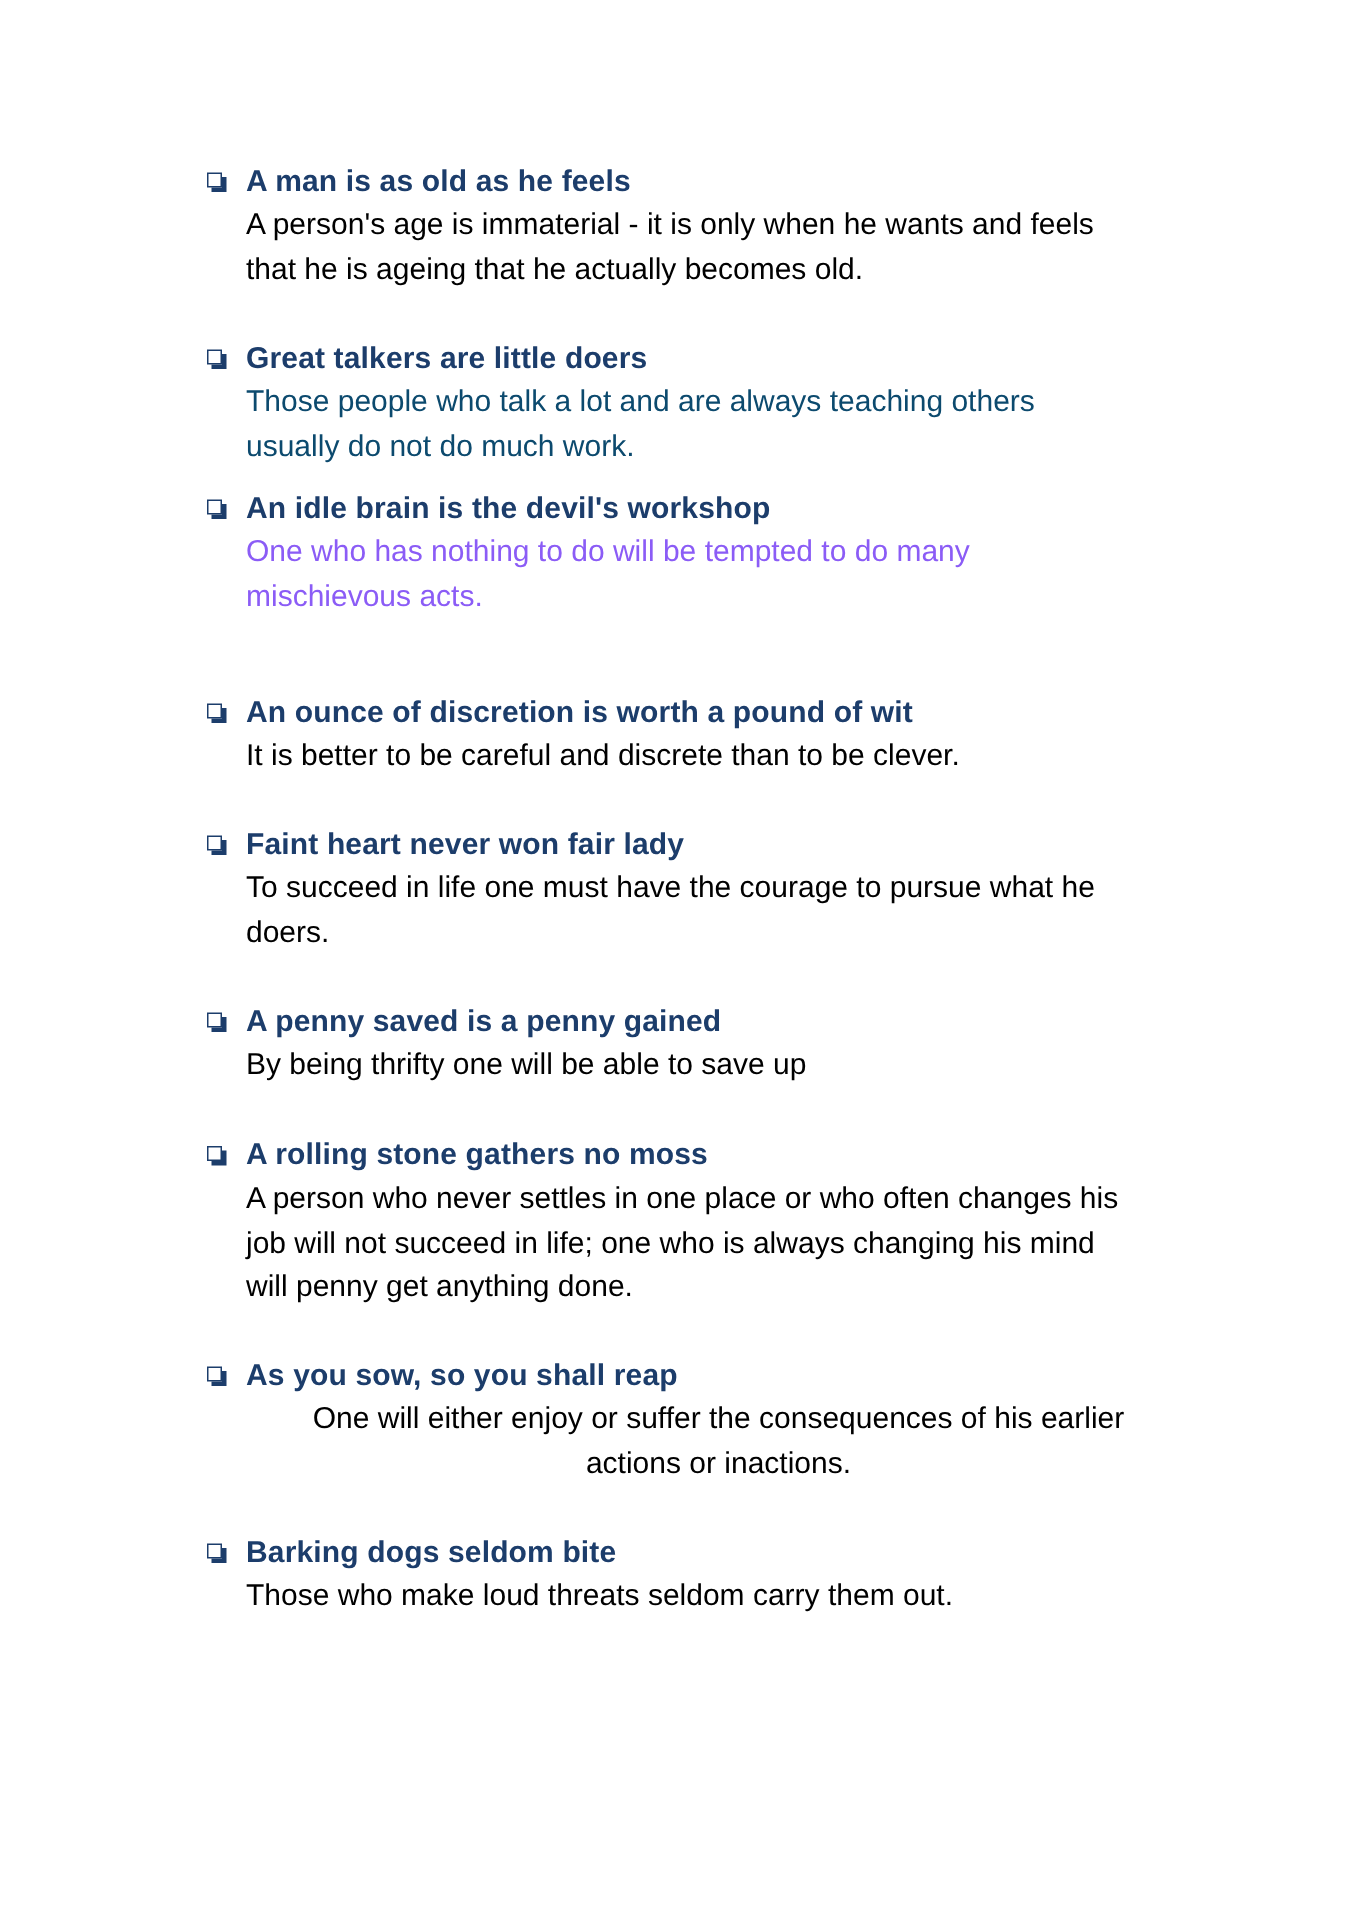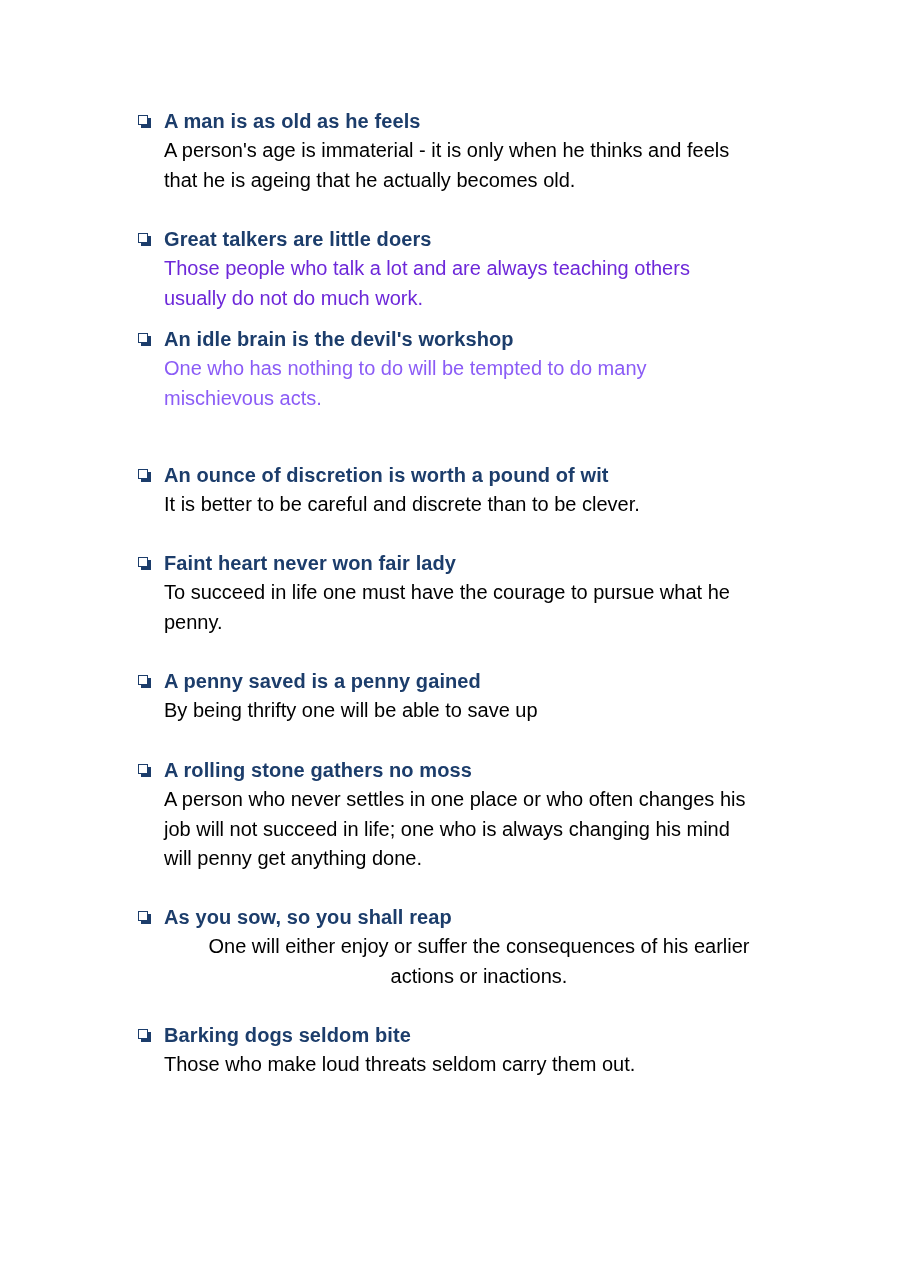--- a/index.html
+++ b/index.html
@@ -85,34 +85,34 @@
 
   <div class="entry" style="top:107px;">
     <div class="heading-row">
       <span class="bullet">
         <span class="shadow"></span>
           <span class="box-front"></span>
       </span>
       <span class="heading" style="color: rgb(28, 61, 107);">A man is as old as he feels</span>
     </div>
     <div class="definition" style="color: rgb(0, 0, 0);">
-      <span class="line">A person's age is immaterial - it is only when he thinks and feels</span>
+      <span class="line">A person's age is immaterial - it is only when he wants and feels</span>
       <span class="line">that he is ageing that he actually becomes old.</span>
     </div>
   </div>
 
   <div class="entry" style="top:225px;">
     <div class="heading-row">
       <span class="bullet">
         <span class="shadow"></span>
           <span class="box-front"></span>
       </span>
       <span class="heading" style="color: rgb(28, 61, 107);">Great talkers are little doers</span>
     </div>
-    <div class="definition" style="color: #6d28d9;">
+    <div class="definition" style="color: #0c4a6e;">
       <span class="line">Those people who talk a lot and are always teaching others</span>
       <span class="line">usually do not do much work.</span>
     </div>
   </div>
 
   <div class="entry" style="top:325px;">
     <div class="heading-row">
       <span class="bullet">
         <span class="shadow"></span>
           <span class="box-front"></span>
@@ -141,21 +141,21 @@
   <div class="entry" style="top:549px;">
     <div class="heading-row">
       <span class="bullet">
         <span class="shadow"></span>
           <span class="box-front"></span>
       </span>
       <span class="heading" style="color: rgb(28, 61, 107);">Faint heart never won fair lady</span>
     </div>
     <div class="definition" style="color: rgb(0, 0, 0);">
       <span class="line">To succeed in life one must have the courage to pursue what he</span>
-      <span class="line">penny.</span>
+      <span class="line">doers.</span>
     </div>
   </div>
 
   <div class="entry" style="top:667px;">
     <div class="heading-row">
       <span class="bullet">
         <span class="shadow"></span>
           <span class="box-front"></span>
       </span>
       <span class="heading" style="color: rgb(28, 61, 107);">A penny saved is a penny gained</span>

